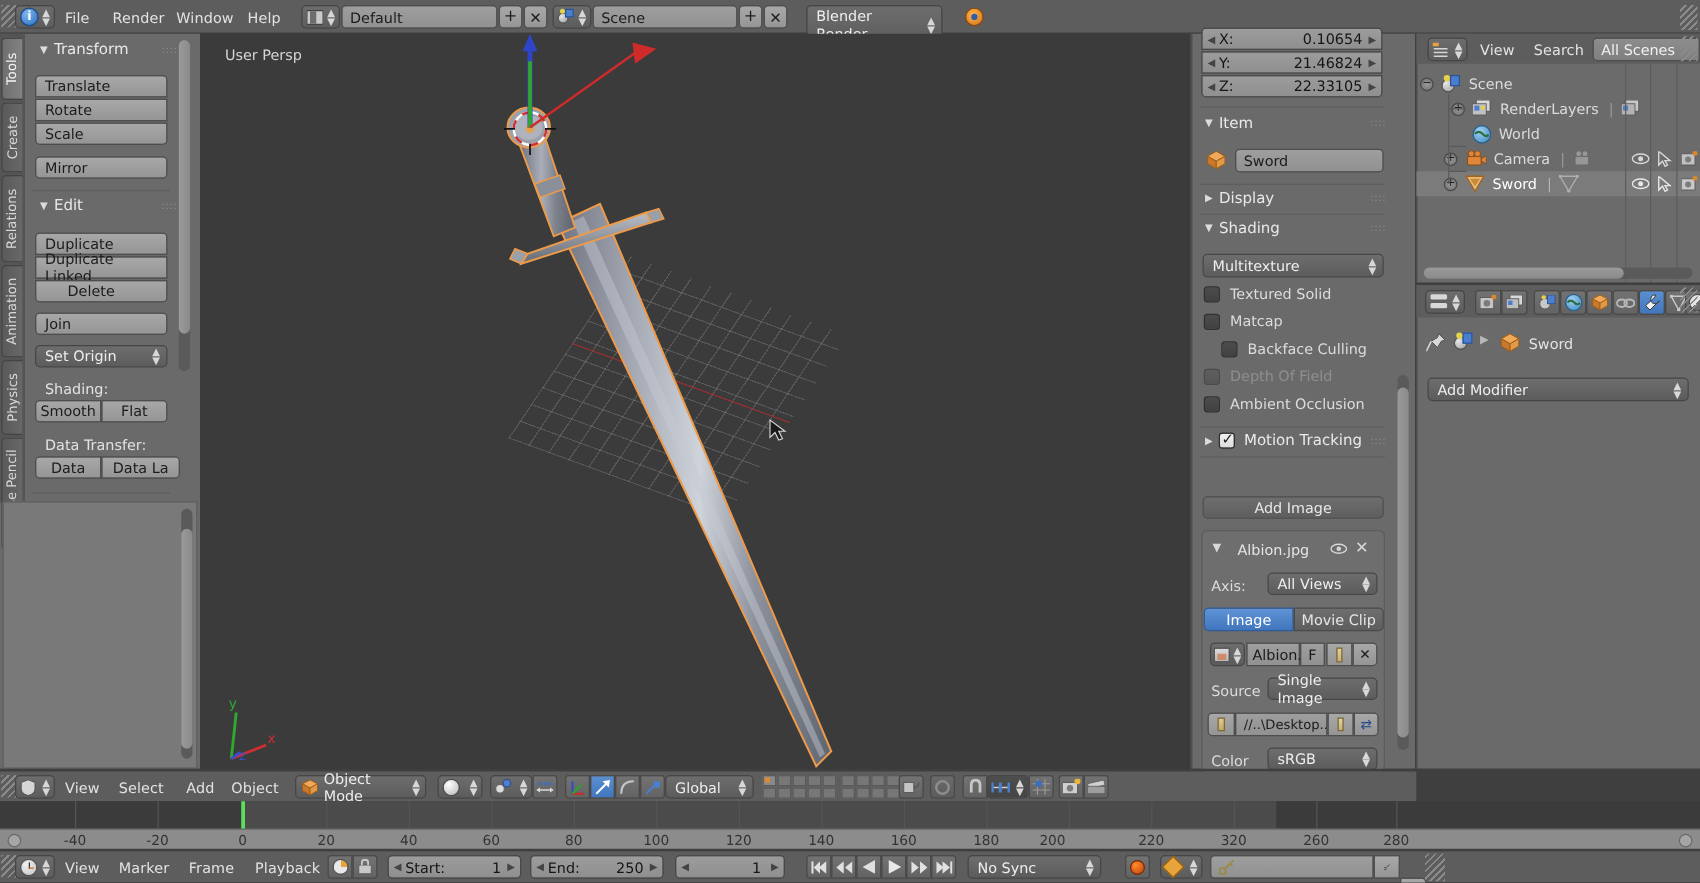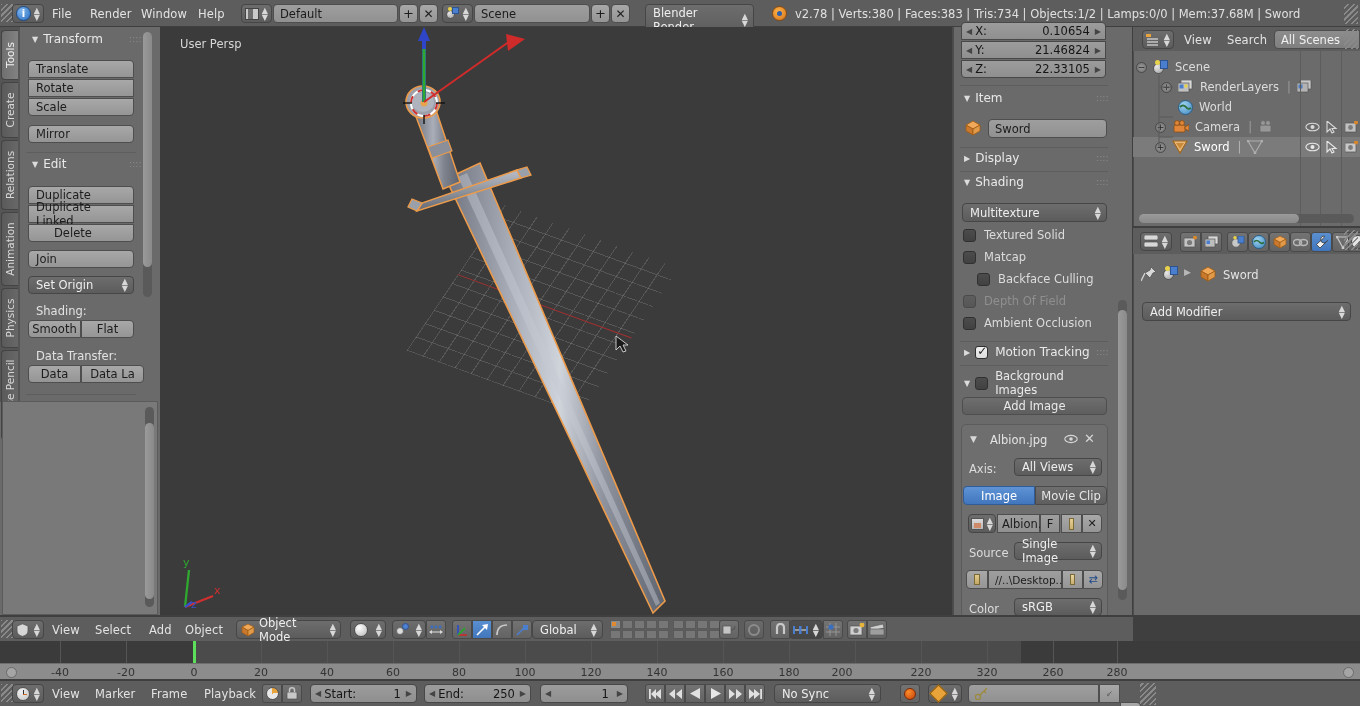--- a/index.html
+++ b/index.html
@@ -227,21 +227,20 @@
       <span>Blender Render</span>
       <span class="spin">
           <span class="tri-u"></span>
           <span class="tri-d"></span>
         </span>
     </div>
 
     <span class="abs icon-sq" style="left:772px;top:6px;width:15px;height:15px;border-radius:50%;background:radial-gradient(circle at 40% 35%,#ffb347,#d2721b);border:1px solid #8a4a10;">
       <span style="display:block;width:5px;height:5px;border-radius:50%;background:#2f5fa8;"></span>
     </span>
-    <div class="abs" style="left:795px;top:7px;font-size:11.5px;color:#e0e0e0;white-space:nowrap;">v2.78 | Verts:380 | Faces:383 | Tris:734 | Objects:1/2 | Lamps:0/0 | Mem:37.68M | Sword</div>
 
     <div class="abs corner-grip" style="left:1344px;top:4px;width:14px;height:20px;"></div>
   </div>
 
   
   <div class="abs" style="left:160px;top:27px;width:793px;height:588px;background:#3b3b3b;">
 
     <div class="abs" style="left:290px;top:190px;width:185px;height:185px;
                 transform: rotate(20deg) skewX(-14deg) scaleY(0.92);
                 background-image:
@@ -501,25 +500,20 @@
   <div class="abs sect-hdr" style="left:964px;top:345px;width:145px;">
     <span class="caret">▶</span>
     <span class="ckbox on"></span>
     <span style="margin-left:2px;">Motion Tracking</span>
     <span class="griphandle">::::</span>
   </div>
 
   <div class="abs sep-line" style="left:960px;top:365px;width:148px;"></div>
 
   
-  <div class="abs sect-hdr" style="left:964px;top:369px;width:145px;">
-    <span class="caret tri-d"></span>
-    <span class="ckbox"></span>
-    <span style="margin-left:2px;font-size:11.5px;">Background Images</span>
-  </div>
 
   <div class="abs btn center dark" style="left:962px;top:397px;width:145px;height:18px;">Add Image</div>
 
   
   <div class="abs" style="left:961px;top:424px;width:147px;height:194px;border:1px solid #5b5b5b;border-radius:5px;background:#6e6e6e;"></div>
 
   <div class="abs" style="left:970px;top:434px;font-size:9px;color:#d8d8d8;">▼</div>
   <div class="abs" style="left:990px;top:433px;font-size:11.5px;color:#e4e4e4;">Albion.jpg</div>
   <span class="abs icon-sq" style="left:1064px;top:433px;">
     <svg width="14" height="12" viewBox="0 0 14 12">

